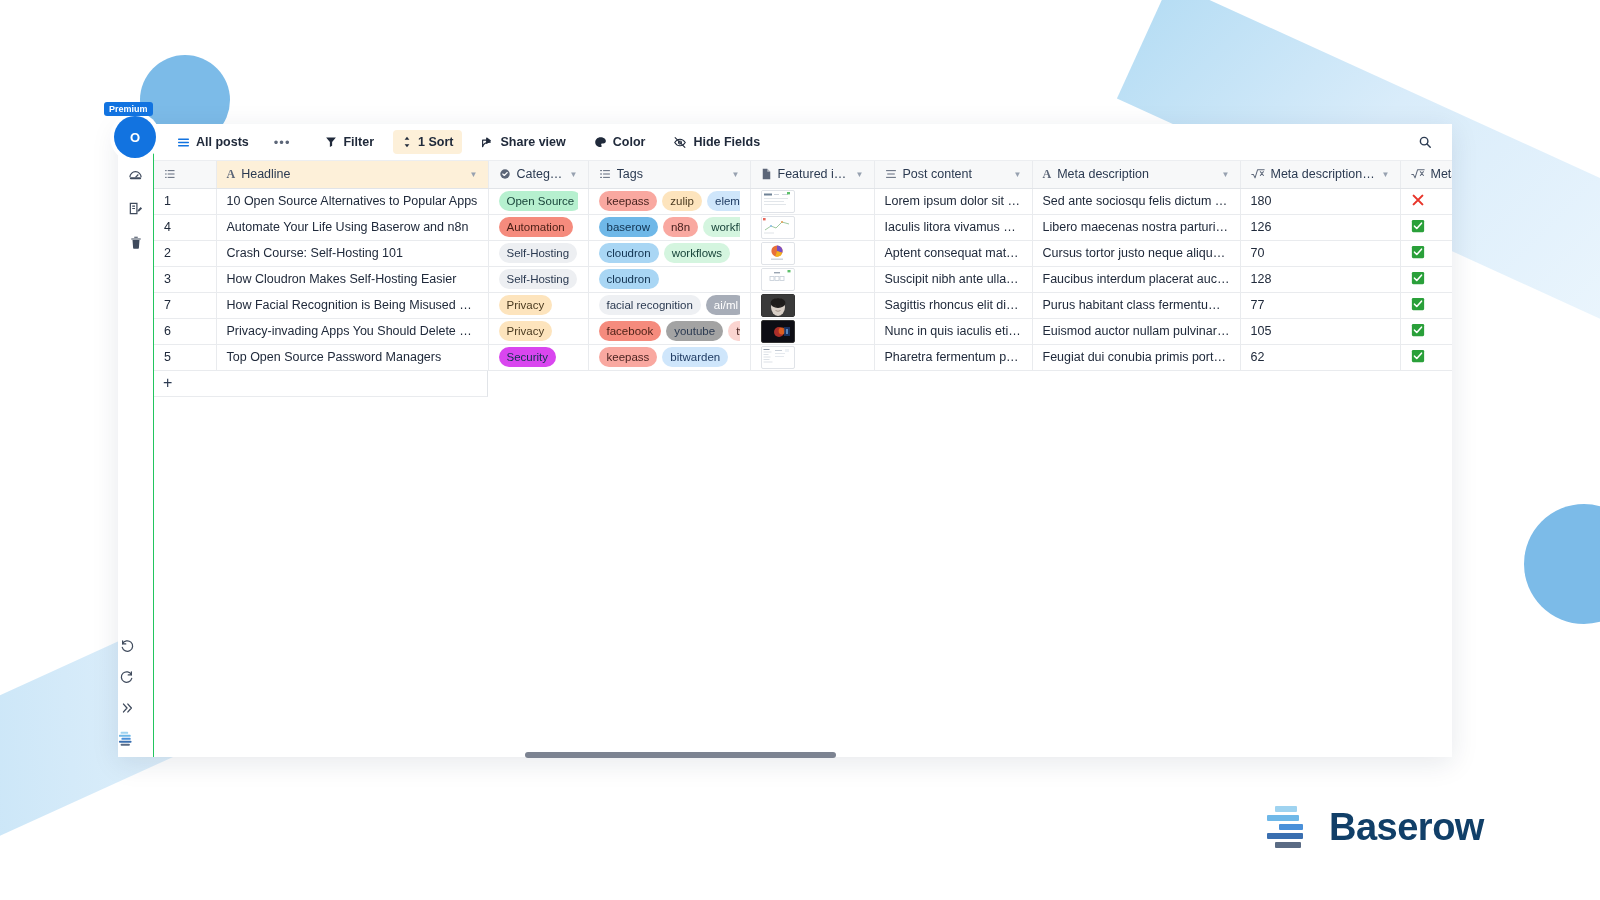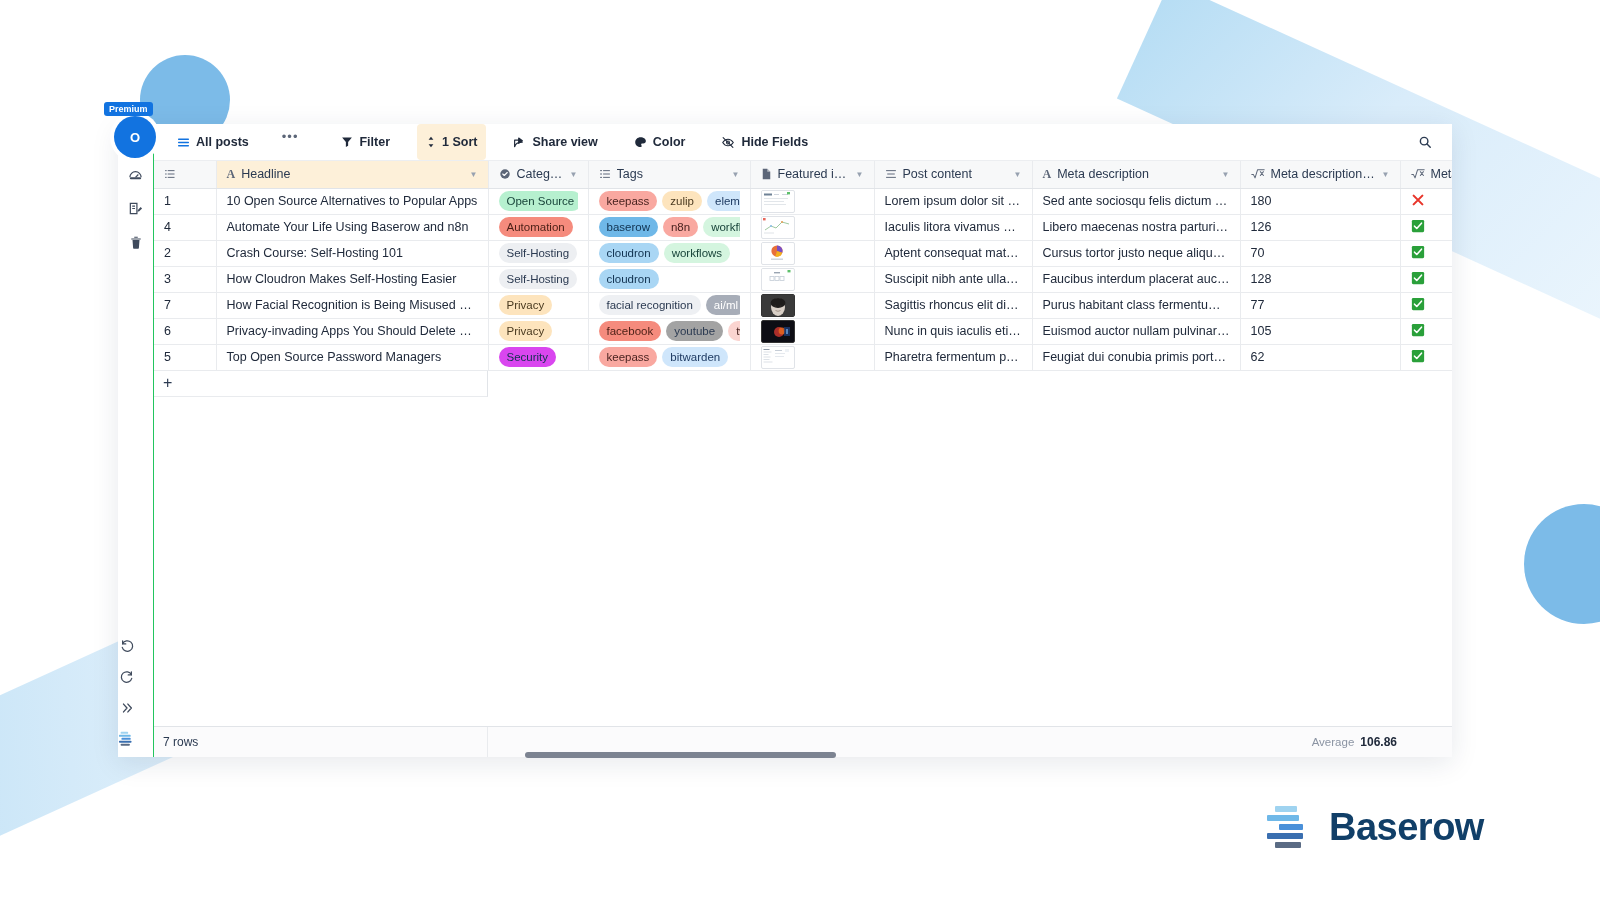--- a/index.html
+++ b/index.html
@@ -62,22 +62,22 @@
   }
   .premium-label{
     position:absolute;left:-14px;top:-22px;z-index:7;
     background:#1273e0;color:#fff;font-size:9px;font-weight:bold;
     padding:2px 5px;border-radius:3px;white-space:nowrap;
   }
   
   .main{flex:1;display:flex;flex-direction:column;min-width:0;position:relative;}
   
   .toolbar{
-    height:36px;flex:0 0 36px;display:flex;
-    padding:0 14px;gap:18px;background:#fff;
+    height:36px;flex:0 0 36px;display:flex;align-items:center;
+    padding:0 14px;gap:10px;background:#fff;
     border-bottom:1px solid #eceef1;
   }
   .tb-item{
     display:flex;align-items:center;gap:6px;
     padding:5px 9px;border-radius:4px;
     font-size:12.5px;font-weight:bold;color:#202a3b;cursor:pointer;white-space:nowrap;
   }
   .tb-item.sep{margin-left:10px;}
   .tb-item.highlight{background:#fdf0d9;}
   .tb-item .glyph{display:flex;align-items:center;color:#1273e0;}
@@ -614,27 +614,20 @@
                   <path d="M4 8.2l2.6 2.7L12 4.8" stroke="#fff" stroke-width="1.8" fill="none" stroke-linecap="round" stroke-linejoin="round"></path>
                 </svg></td>
             </tr>
           </tbody>
       </table>
       <div class="addrow" style="width:334px;box-sizing:border-box;border-right:1px solid #e1e4e8;">
         <span style="font-size:16px;color:#2b3a51;line-height:1;">+</span>
       </div>
     </div>
 
-    <div class="footer">
-      <div class="rows">7 rows</div>
-      <div class="avg">
-        <span class="lbl">Average</span>
-        <span class="val">106.86</span>
-      </div>
-    </div>
     <div class="hscroll"></div>
   </div>
 </div>
 
 <div class="logo">
   <div class="logo-mark">
     <svg width="46" height="44" viewBox="0 0 46 44">
       <rect x="10" y="1" width="22" height="6" rx="1" fill="#9fd3f0"></rect>
       <rect x="2" y="10" width="32" height="6" rx="1" fill="#6fb8e8"></rect>
       <rect x="14" y="19" width="24" height="6" rx="1" fill="#4a90d9"></rect>

